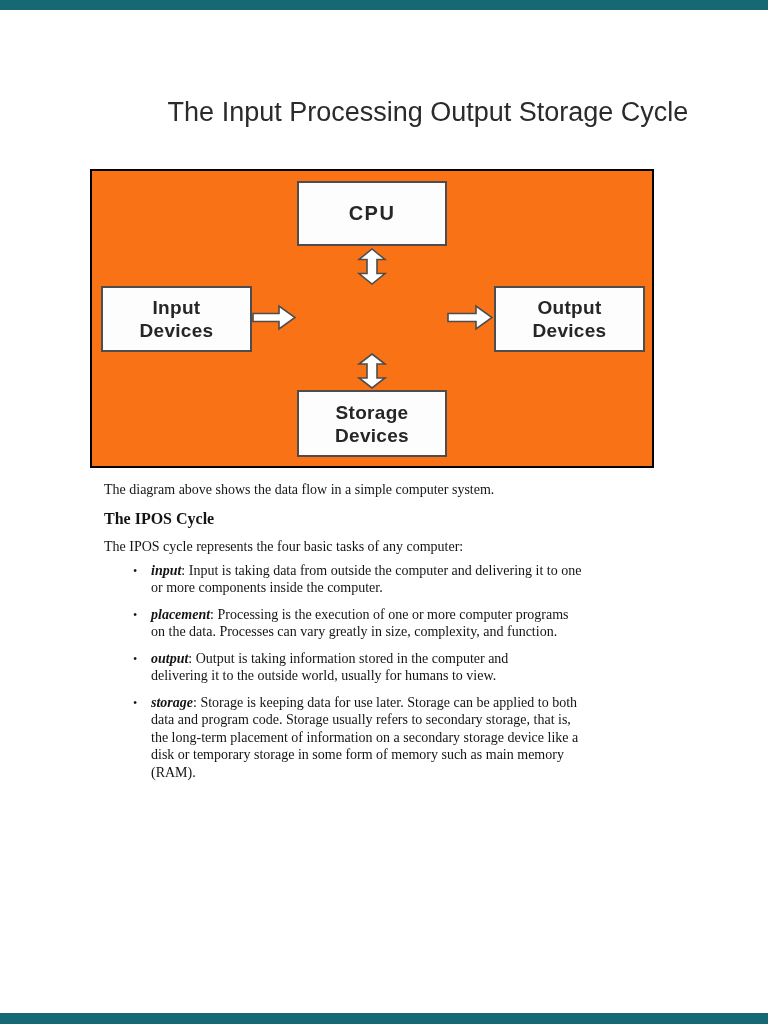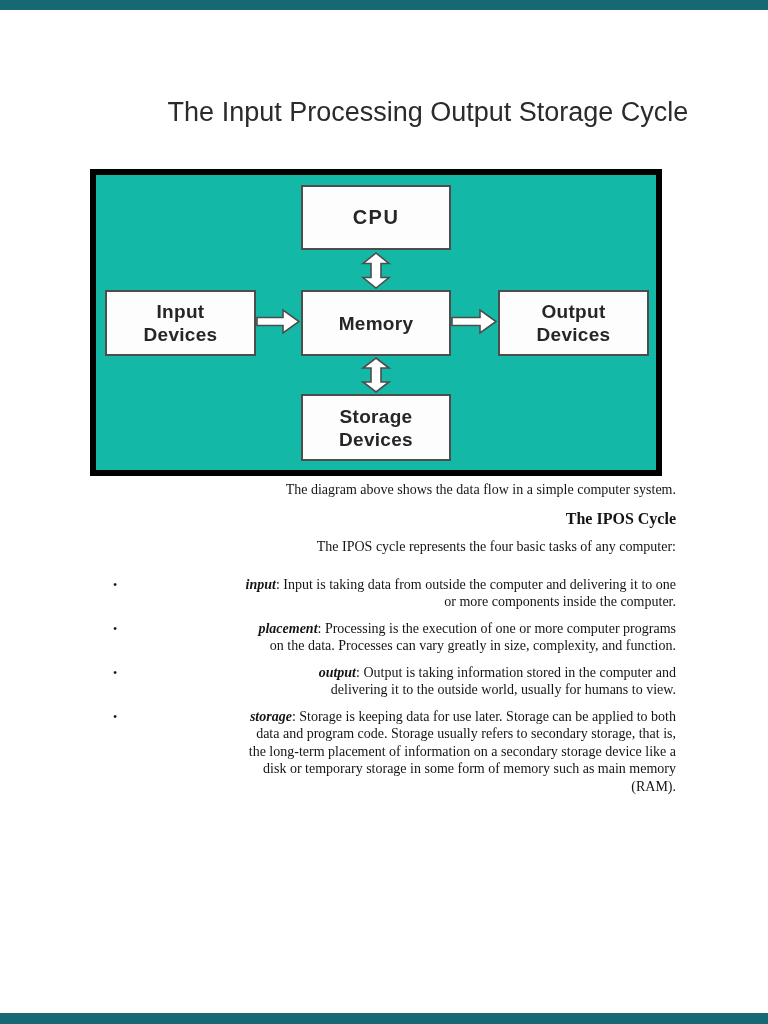--- a/index.html
+++ b/index.html
@@ -14,65 +14,62 @@
   
   .doc-title{
     position:absolute;top:94px;left:0;width:768px;text-align:center;
     font-family:"Liberation Sans", sans-serif;font-weight:400;
     font-size:27px;line-height:36px;color:#2b2b2b;padding-left:44px;
   }
 
   
   .diagram{
     position:absolute;left:90px;top:169px;width:560px;height:295px;
-    border:6px solid #000000;background:#14b8a6;
+    border:2px solid #000000;background:#f97316;
   }
   .dnode{
     position:absolute;border:2px solid #4d4d4d;background:#fdfdfd;
     display:flex;align-items:center;justify-content:center;text-align:center;
     font-family:"Liberation Sans", sans-serif;font-weight:600;color:#262626;
   }
   .dnode .node-label{white-space:pre-line;font-size:19px;line-height:23px;letter-spacing:.3px;}
   .dnode.cpu{left:205px;top:10px;width:146px;height:61px;}
   .dnode.cpu .node-label{font-size:20px;letter-spacing:1.5px;}
   .dnode.memory{left:205px;top:115px;width:146px;height:62px;}
   .dnode.input{left:9px;top:115px;width:147px;height:62px;}
   .dnode.output{left:402px;top:115px;width:147px;height:62px;}
   .dnode.storage{left:205px;top:219px;width:146px;height:63px;}
   .arrow{position:absolute;}
   .arrow svg{display:block;}
 
   
-  .textblock{position:absolute;left:84px;top:481px;width:592px;font-size:14px;line-height:17.5px;text-align:right;}
+  .textblock{position:absolute;left:104px;top:481px;width:592px;font-size:14px;line-height:17.5px;}
   .textblock p{margin:0 0 11px 0;}
   .textblock .section-heading{font-weight:bold;margin:0 0 11px 0;font-size:16px;}
-  .textblock .intro{margin-bottom:20px;}
+  .textblock .intro{margin-bottom:6px;}
   ul.ipos-list{list-style:none;margin:0;padding:0 0 0 47px;}
   ul.ipos-list li{position:relative;margin:0 0 9px 0;}
   ul.ipos-list .marker{
     position:absolute;left:-18px;top:1px;font-size:12px;color:#141414;
   }
   ul.ipos-list .kw{font-weight:bold;font-style:italic;}
   ul.ipos-list .bullet-text{white-space:pre-line;}
 </style>
 </head>
 <body>
 
 <div class="edge-strip top"></div>
 
 <div class="doc-title">
   <div>The Input Processing Output Storage Cycle</div>
 </div>
 
 <div class="diagram">
   <div class="dnode cpu">
     <span class="node-label">CPU</span>
-  </div>
-  <div class="dnode memory">
-    <span class="node-label">Memory</span>
   </div>
   <div class="dnode input">
     <span class="node-label">Input
 Devices</span>
   </div>
   <div class="dnode output">
     <span class="node-label">Output
 Devices</span>
   </div>
   <div class="dnode storage">

